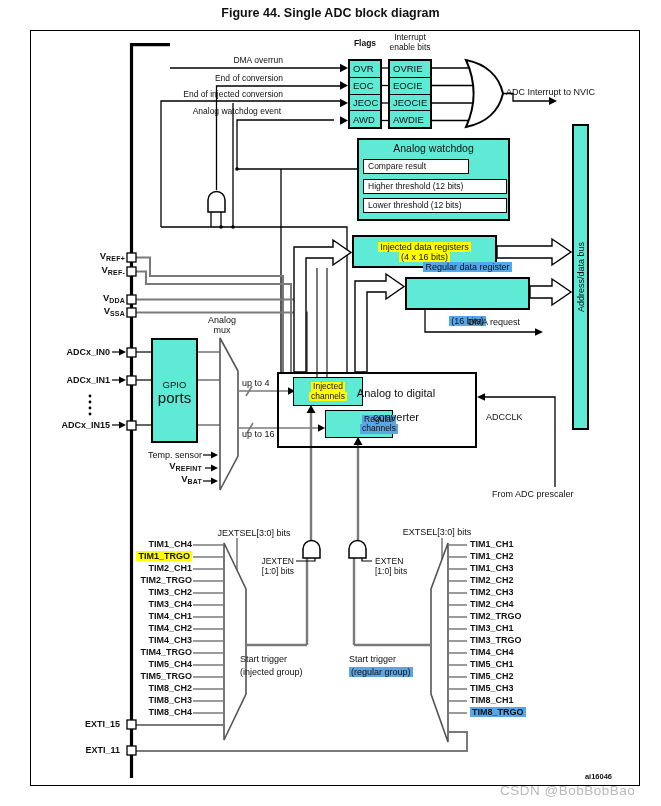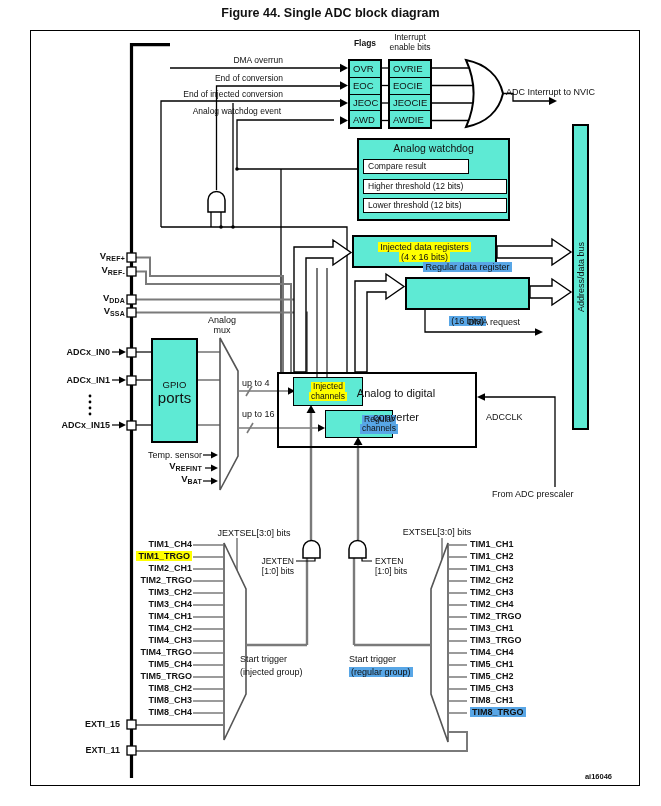--- a/index.html
+++ b/index.html
@@ -314,21 +314,21 @@
   <div class="box flexc" style="left:151px;top:338px;width:47px;height:105px;border-width:2px;">
     <span style="font-size:9.5px;line-height:13px;">GPIO</span>
     <span style="font-size:15px;line-height:13px;">ports</span>
   </div>
 
   <div class="lbl ctr" style="left:200px;top:315px;width:44px;">
     <span>Analog</span><br>
     <span>mux</span>
   </div>
   <div class="lbl" style="left:242px;top:378px;width:40px;">up to 4</div>
-  <div class="lbl" style="left:242px;top:409px;width:46px;">up to 16</div>
+  <div class="lbl" style="left:242px;top:429px;width:46px;">up to 16</div>
 
   <div class="lbl rt" style="left:100px;top:450px;width:102px;">Temp. sensor</div>
   <div class="lbl rt vlab" style="left:100px;top:461px;width:102px;">
     <span>V</span><span class="sub">REFINT</span></div>
   <div class="lbl rt vlab" style="left:100px;top:474px;width:102px;">
     <span>V</span><span class="sub">BAT</span></div>
 
   <div class="lbl ctr" style="left:209px;top:528px;width:90px;">JEXTSEL[3:0] bits</div>
   <div class="lbl ctr" style="left:392px;top:527px;width:90px;text-align:center;">EXTSEL[3:0] bits</div>
 
@@ -379,13 +379,14 @@
   <div class="lbl tim" style="left:470px;top:659px;width:100px;">TIM5_CH1</div>
   <div class="lbl tim" style="left:470px;top:671px;width:100px;">TIM5_CH2</div>
   <div class="lbl tim" style="left:470px;top:683px;width:100px;">TIM5_CH3</div>
   <div class="lbl tim" style="left:470px;top:695px;width:100px;">TIM8_CH1</div>
   <div class="lbl tim" style="left:470px;top:707px;width:100px;"><span class="hlB">TIM8_TRGO</span></div>
 
   <div class="lbl rt tim" style="left:50px;top:719px;width:70px;">EXTI_15</div>
   <div class="lbl rt tim" style="left:50px;top:745px;width:70px;">EXTI_11</div>
 
   <div class="figid">ai16046</div>
+  <div class="watermark">CSDN @BobBobBao</div>
 </div>
 
 </body></html>

